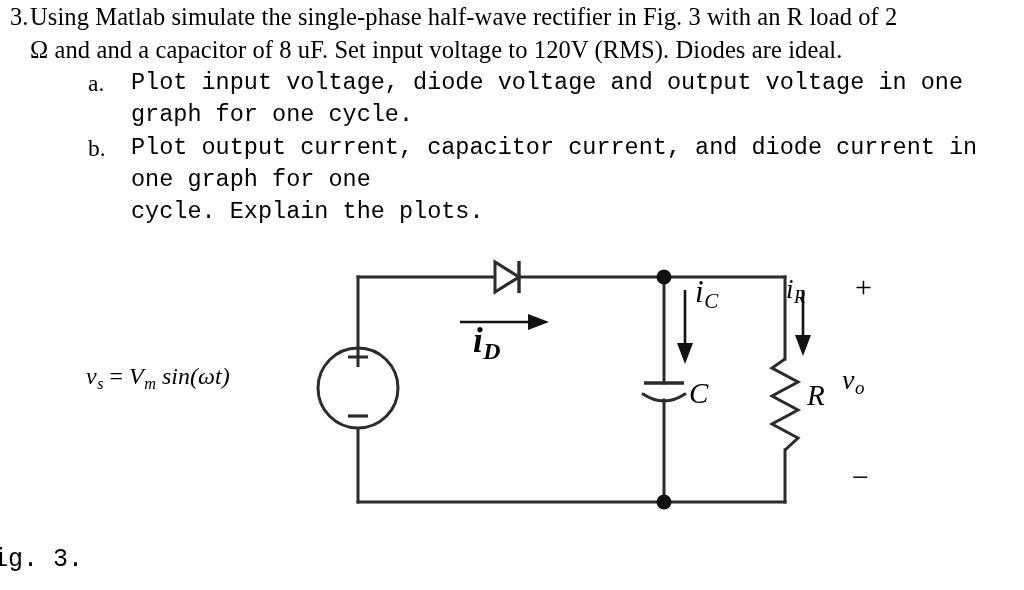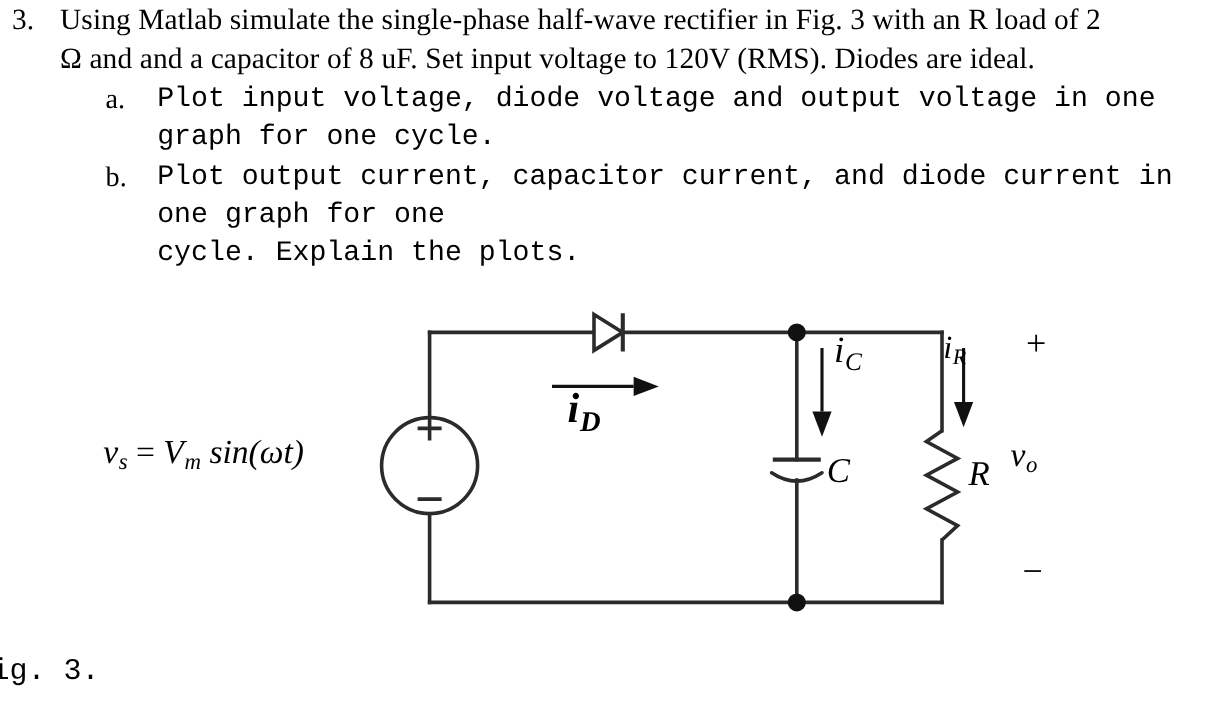--- a/index.html
+++ b/index.html
@@ -34,21 +34,21 @@
   }
   .q-main .marker {
     position: absolute;
     left: 10px;
     top: 0;
     width: 36px;
     text-align: left;
   }
   .q-main .q-text {
     display: block;
-    margin-left: 50px;
+    margin-left: 30px;
     margin-right: 6px;
   }
   .q-sub {
     font-size: 23.5px;
     line-height: 32px;
     position: relative;
     margin-top: 1px;
   }
   .q-sub .marker {
     position: absolute;
@@ -100,21 +100,21 @@
     font-size: 0.68em;
     vertical-align: -0.28em;
     font-style: italic;
     margin-left: 0.5px;
   }
   .upright { font-style: normal; }
 
   #src-label {
     left: 86px;
     top: 136px;
-    font-size: 28px;
+    font-size: 24px;
   }
   #id-label   { left: 473px; top: 95px;  font-size: 35px; font-weight: bold; }
   #ic-label   { left: 695px; top: 48px;  font-size: 31px; }
   #ir-label   { left: 786px; top: 48px;  font-size: 27px; }
   #c-label    { left: 689px; top: 151px; font-size: 29px; }
   #r-label    { left: 807px; top: 153px; font-size: 29px; }
   #vo-label   { left: 842px; top: 138px; font-size: 28px; text-align: right; }
   #plus-label { left: 855px; top: 44px;  font-size: 30px; font-style: normal; }
   #minus-label{ left: 852px; top: 234px; font-size: 30px; font-style: normal; }
 </style>

